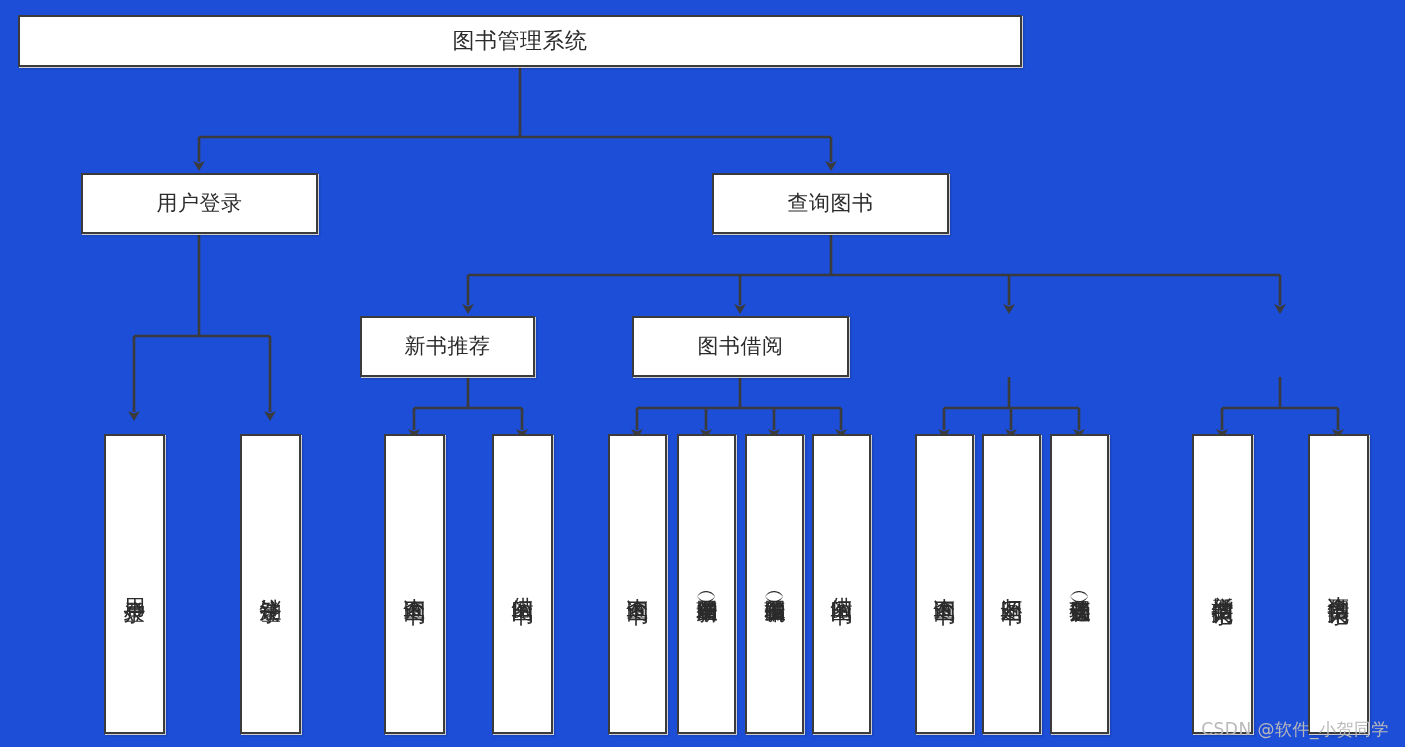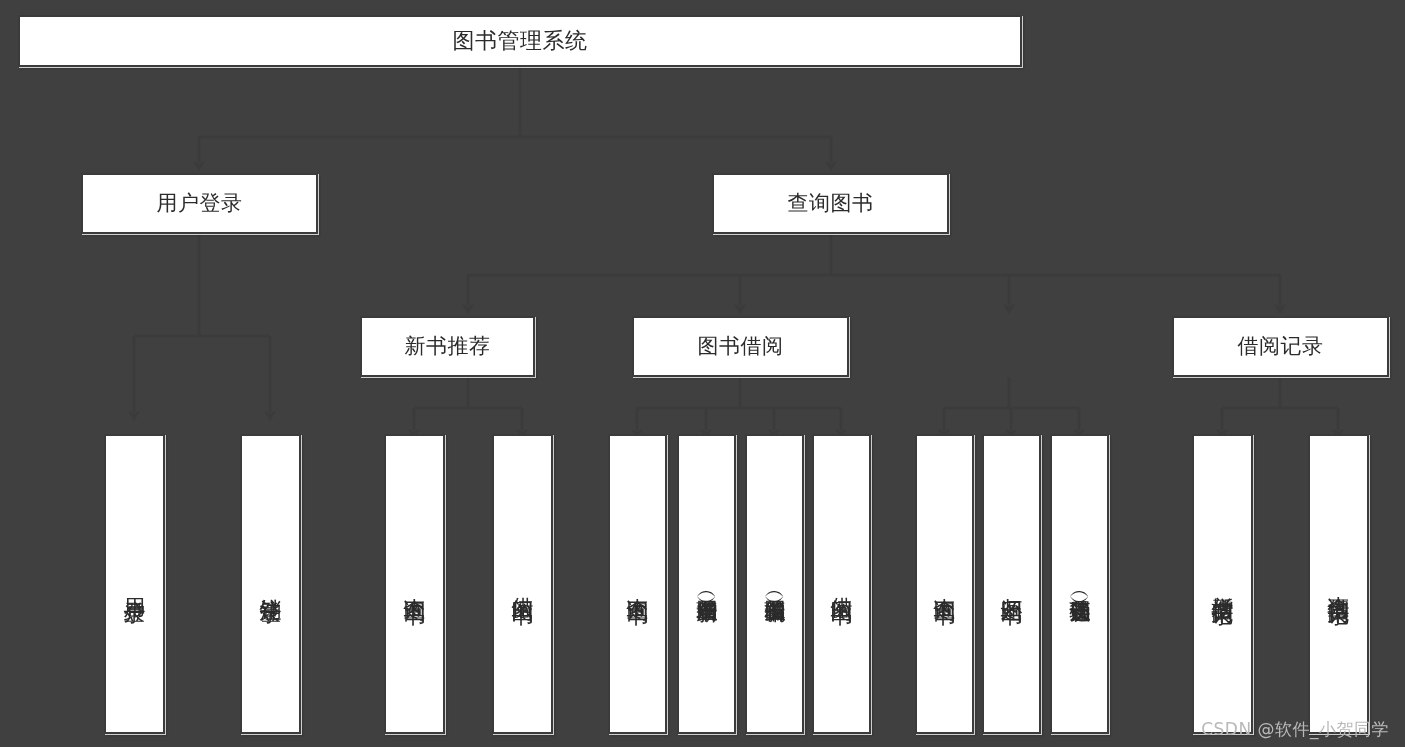--- a/index.html
+++ b/index.html
@@ -8,21 +8,21 @@
     padding: 0;
     background: #ffffff;
   }
   body {
     font-family: "DejaVu Sans", "Liberation Sans", sans-serif;
   }
   #canvas {
     position: relative;
     width: 1405px;
     height: 747px;
-    background: #404040;
+    background: #1d4ed8;
     overflow: hidden;
   }
   #edges {
     position: absolute;
     left: 0;
     top: 0;
     width: 1405px;
     height: 747px;
     pointer-events: none;
   }
@@ -150,23 +150,20 @@
 
   <div class="node horiz" style="left:360px; top:316px; width:175px; height:61px;">
     <span class="label">新书推荐</span>
   </div>
 
   <div class="node horiz" style="left:632px; top:316px; width:217px; height:61px;">
     <span class="label">图书借阅</span>
   </div>
 
 
-  <div class="node horiz" style="left:1172px; top:316px; width:217px; height:61px;">
-    <span class="label">借阅记录</span>
-  </div>
 
   <div class="node vert" style="left:104px; top:434px; width:61px; height:300px;">
     <span class="label">用户登录</span>
   </div>
   <div class="node vert" style="left:240px; top:434px; width:61px; height:300px;">
     <span class="label">注销登录</span>
   </div>
 
   <div class="node vert" style="left:384px; top:434px; width:61px; height:300px;">
     <span class="label">查询图书</span>

